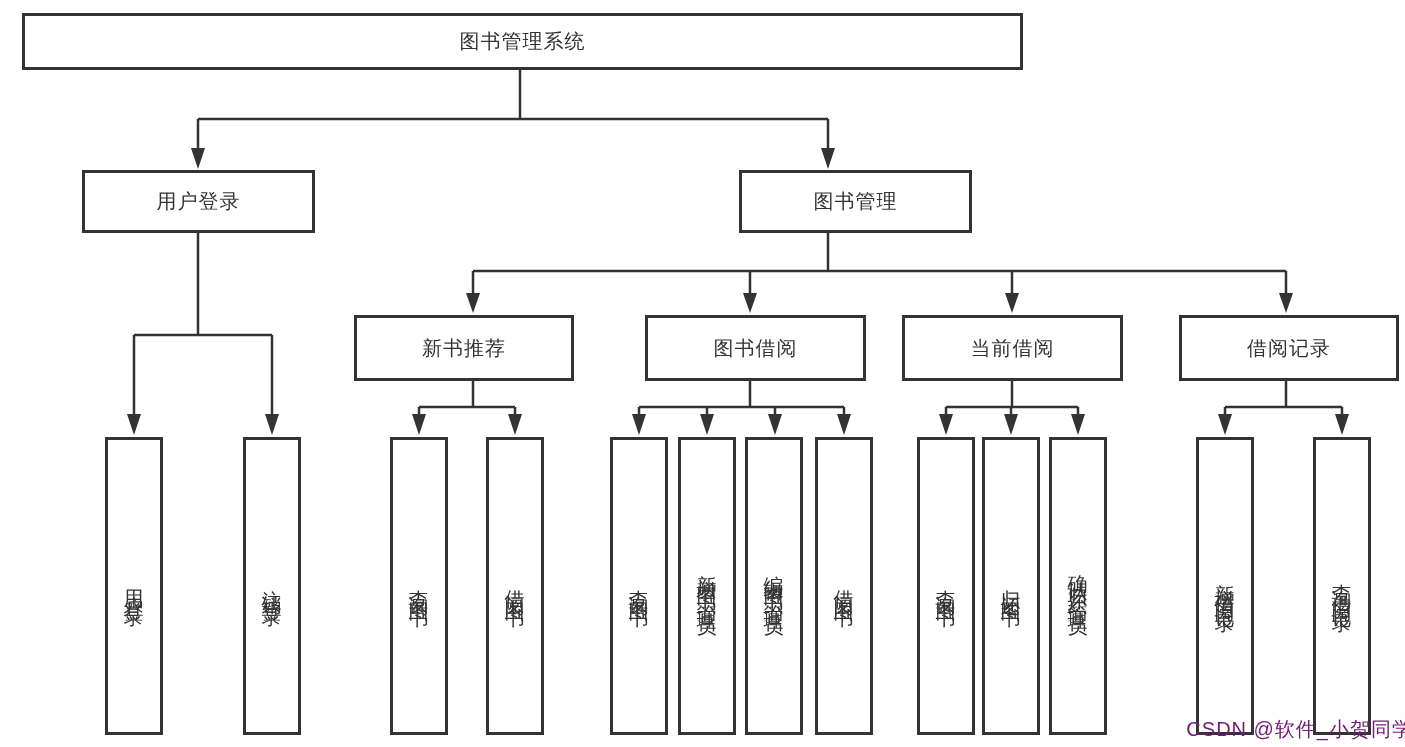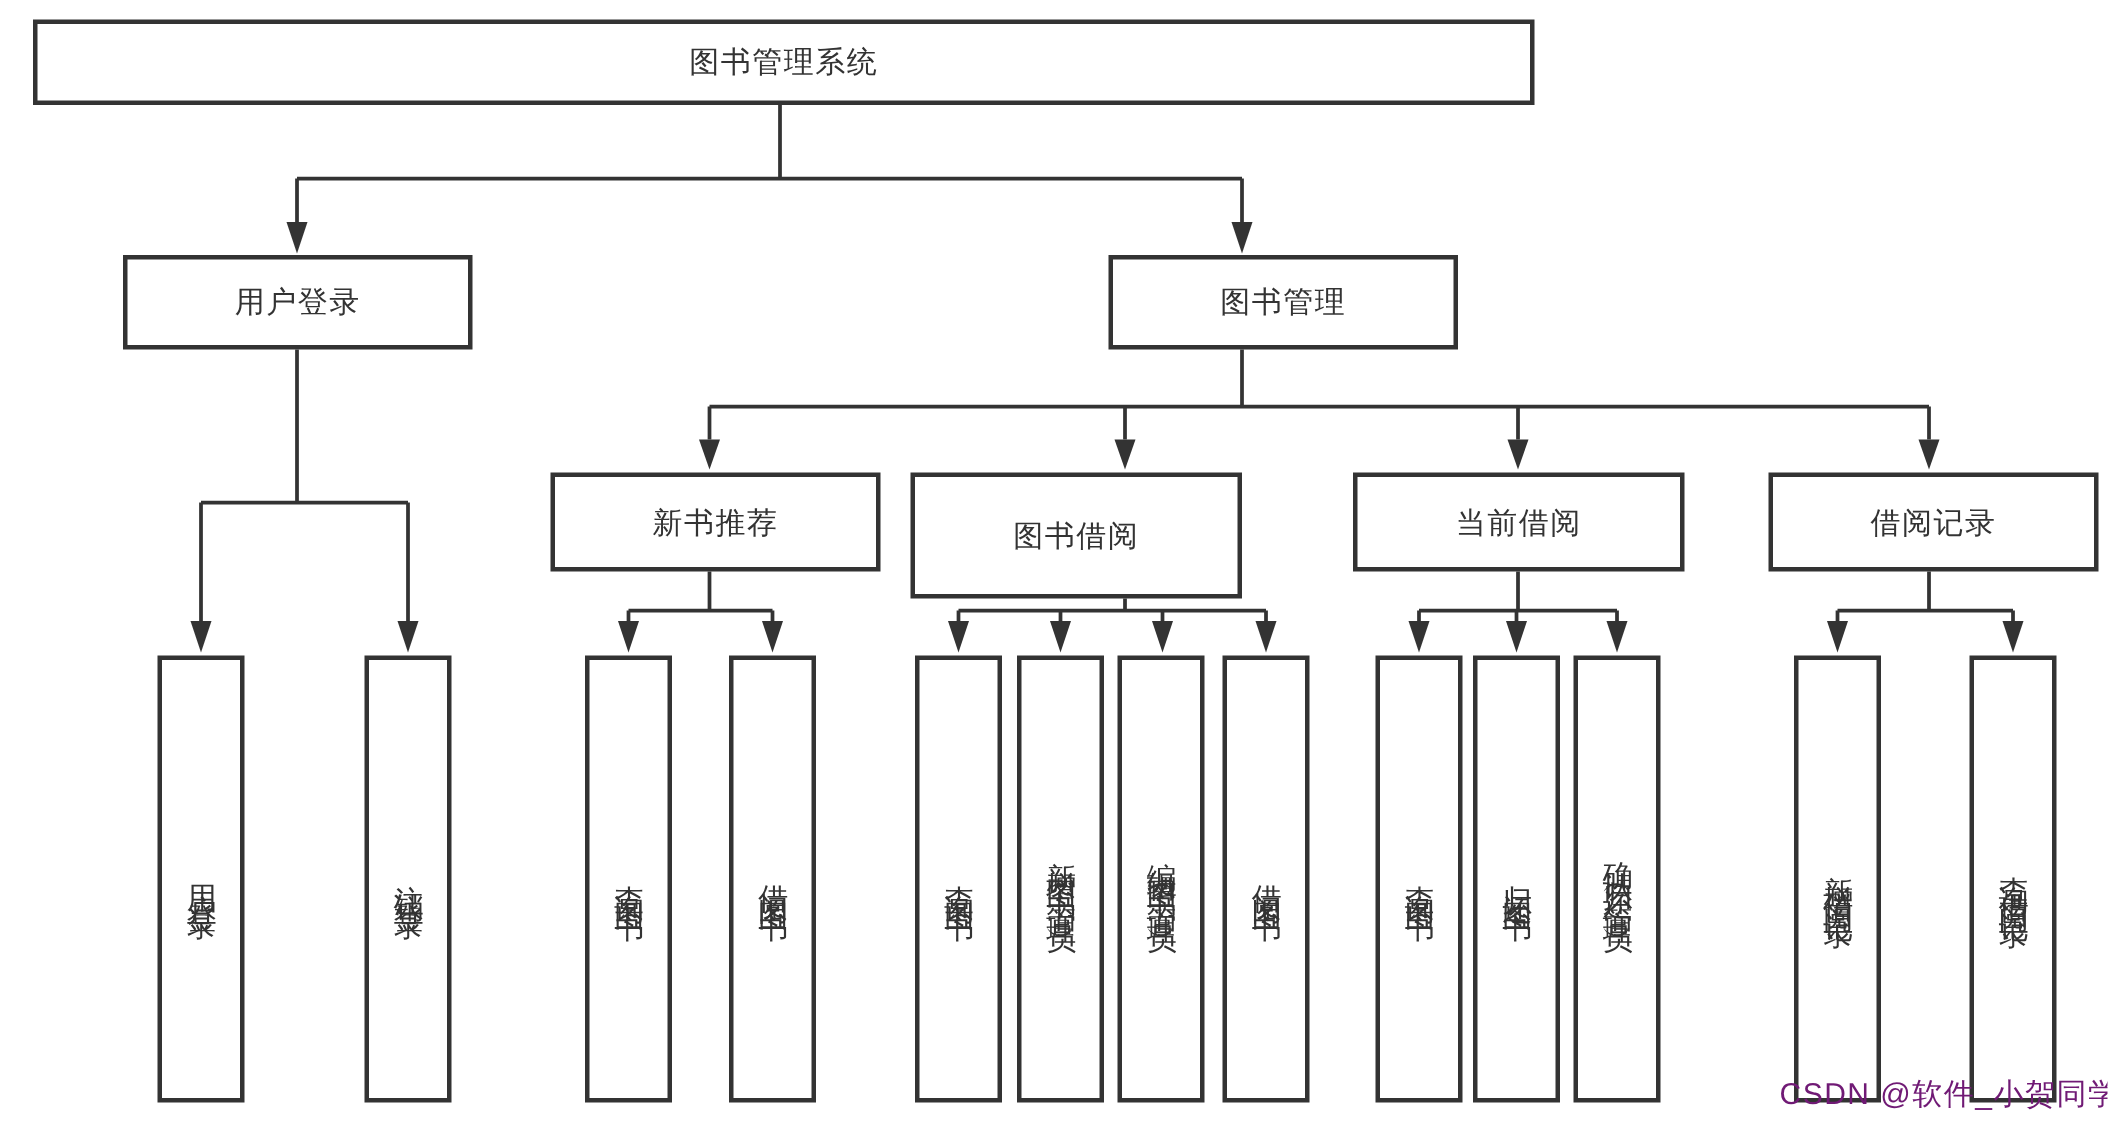--- a/index.html
+++ b/index.html
@@ -30,22 +30,22 @@
     text-orientation: mixed;
     font-size: 20px;
     line-height: 1;
     letter-spacing: 6px;
     white-space: nowrap;
   }
   
   .n-root  { left: 22px;  top: 13px;  width: 1001px; height: 57px; }
   .n-l2a   { left: 82px;  top: 170px; width: 233px;  height: 63px; }
   .n-l2b   { left: 712px; top: 170px; width: 233px;  height: 63px; margin-left: 27px; }
-  .n-l3a   { left: 367px; top: 315px; width: 220px;  height: 66px; }
-  .n-l3b   { left: 607px; top: 315px; width: 221px;  height: 84px; }
+  .n-l3a   { left: 354px; top: 315px; width: 220px;  height: 66px; }
+  .n-l3b   { left: 645px; top: 315px; width: 221px;  height: 66px; }
   .n-l3c   { left: 902px; top: 315px; width: 221px;  height: 66px; }
   .n-l3d   { left: 1179px;top: 315px; width: 220px;  height: 66px; }
   .leaf    { top: 437px; width: 58px; height: 298px; }
   .lf1  { left: 105px; }
   .lf2  { left: 243px; }
   .lf3  { left: 390px; }
   .lf4  { left: 486px; }
   .lf5  { left: 610px; }
   .lf6  { left: 678px; }
   .lf7  { left: 745px; }

